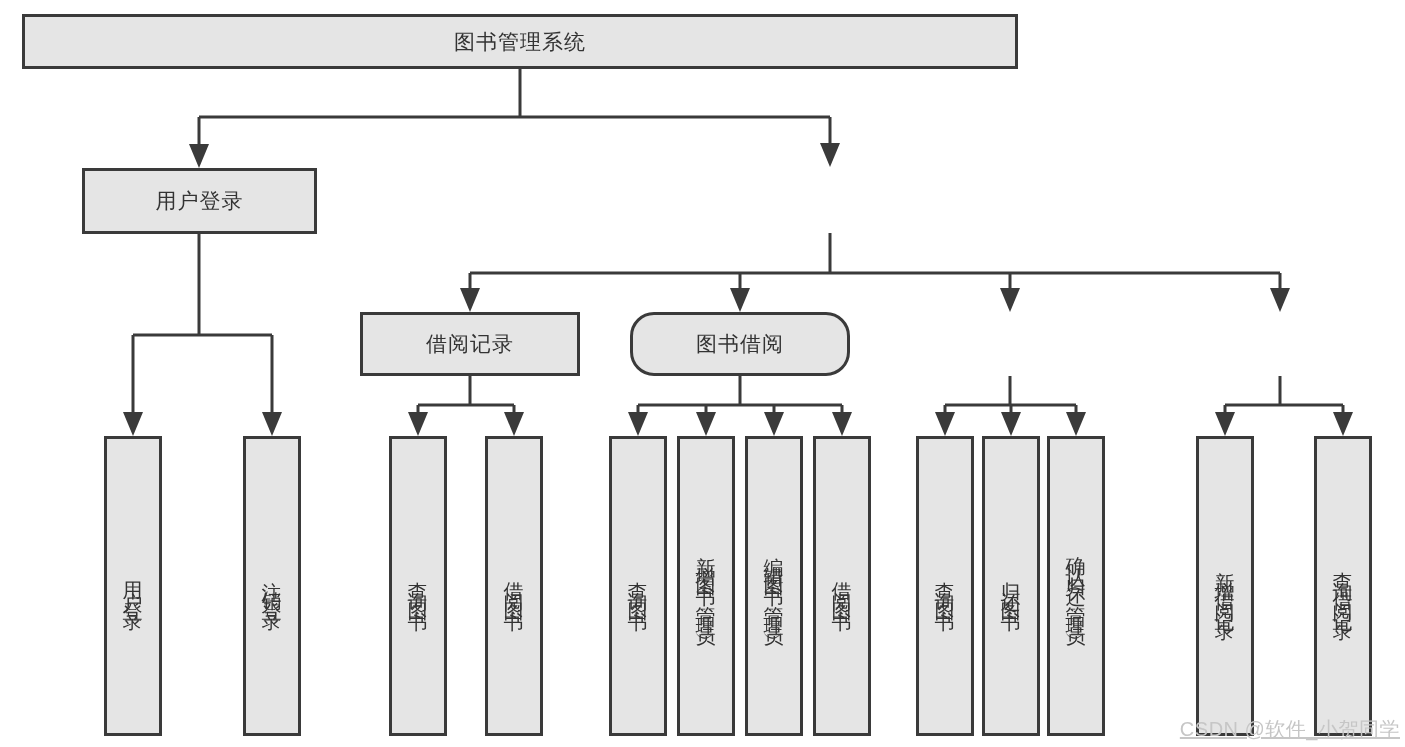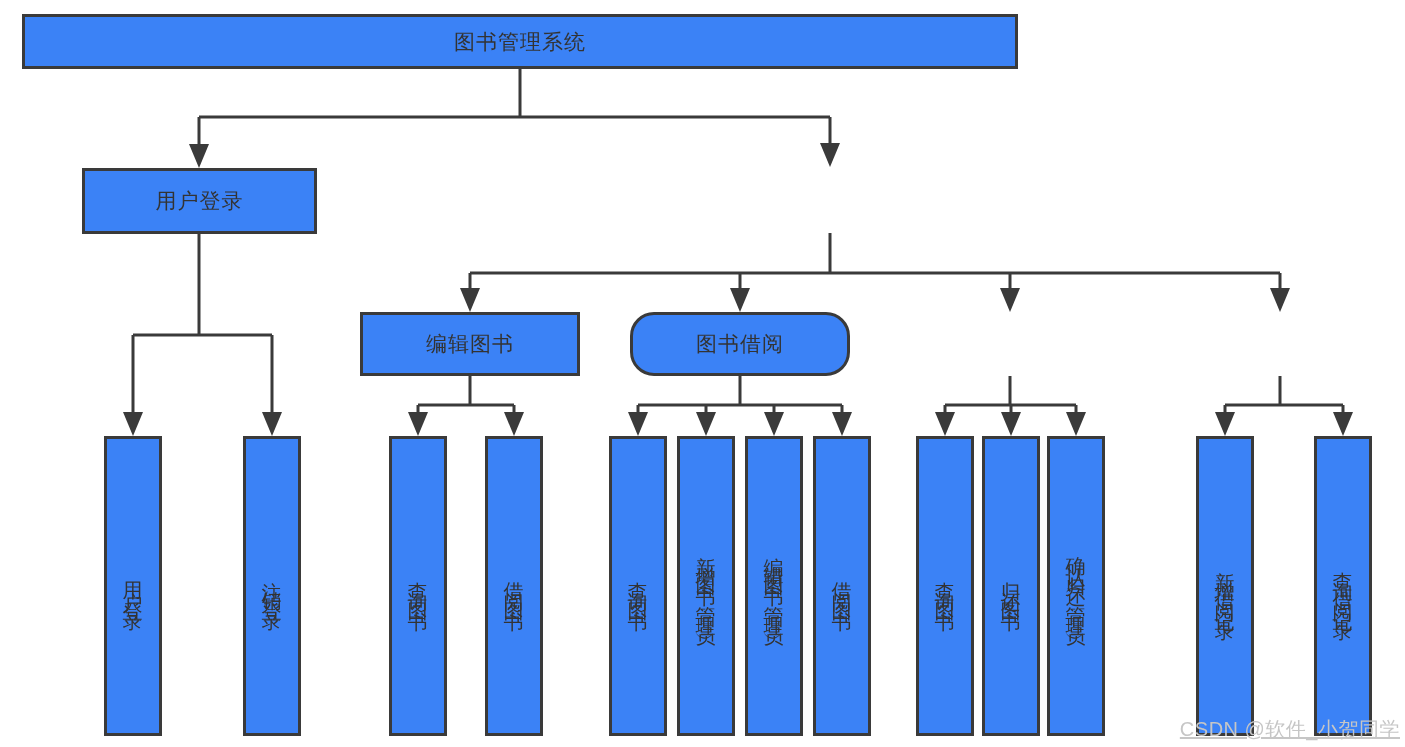--- a/index.html
+++ b/index.html
@@ -22,21 +22,21 @@
     fill: none;
   }
   svg.connectors polygon {
     fill: var(--line, #3a3a3a);
     stroke: none;
   }
   .box {
     position: absolute;
     box-sizing: border-box;
     border: 3px solid var(--line, #3a3a3a);
-    background: #3b82f6;
+    background: #e5e5e5;
     display: flex;
     align-items: center;
     justify-content: center;
     color: var(--text, #333333);
   }
   .hbox { font-size: 21px; letter-spacing: 1px; }
   .root-box  { left: 22px;  top: 14px;  width: 996px; height: 55px; }
   .l2a { left: 82px;  top: 168px; width: 235px; height: 66px; }
   .l2b { left: 712px; top: 167px; width: 235px; height: 66px; }
   .l3  { top: 312px; width: 220px; height: 64px; }
@@ -117,21 +117,21 @@
       <polygon points="1066,412 1086,412 1076,436"></polygon>
       <polygon points="1215,412 1235,412 1225,436"></polygon>
       <polygon points="1333,412 1353,412 1343,436"></polygon>
     </g>
   </svg>
 
   <div class="box hbox root-box">图书管理系统</div>
 
   <div class="box hbox l2a">用户登录</div>
 
-  <div class="box hbox l3 l3a">编辑图书</div>
+  <div class="box hbox l3 l3a">借阅记录</div>
   <div class="box hbox l3 l3b">图书借阅</div>
 
   <div class="box leaf lf1">
     <span class="vtext">用户登录</span>
   </div>
   <div class="box leaf lf2">
     <span class="vtext">注销登录</span>
   </div>
 
   <div class="box leaf lf3">

